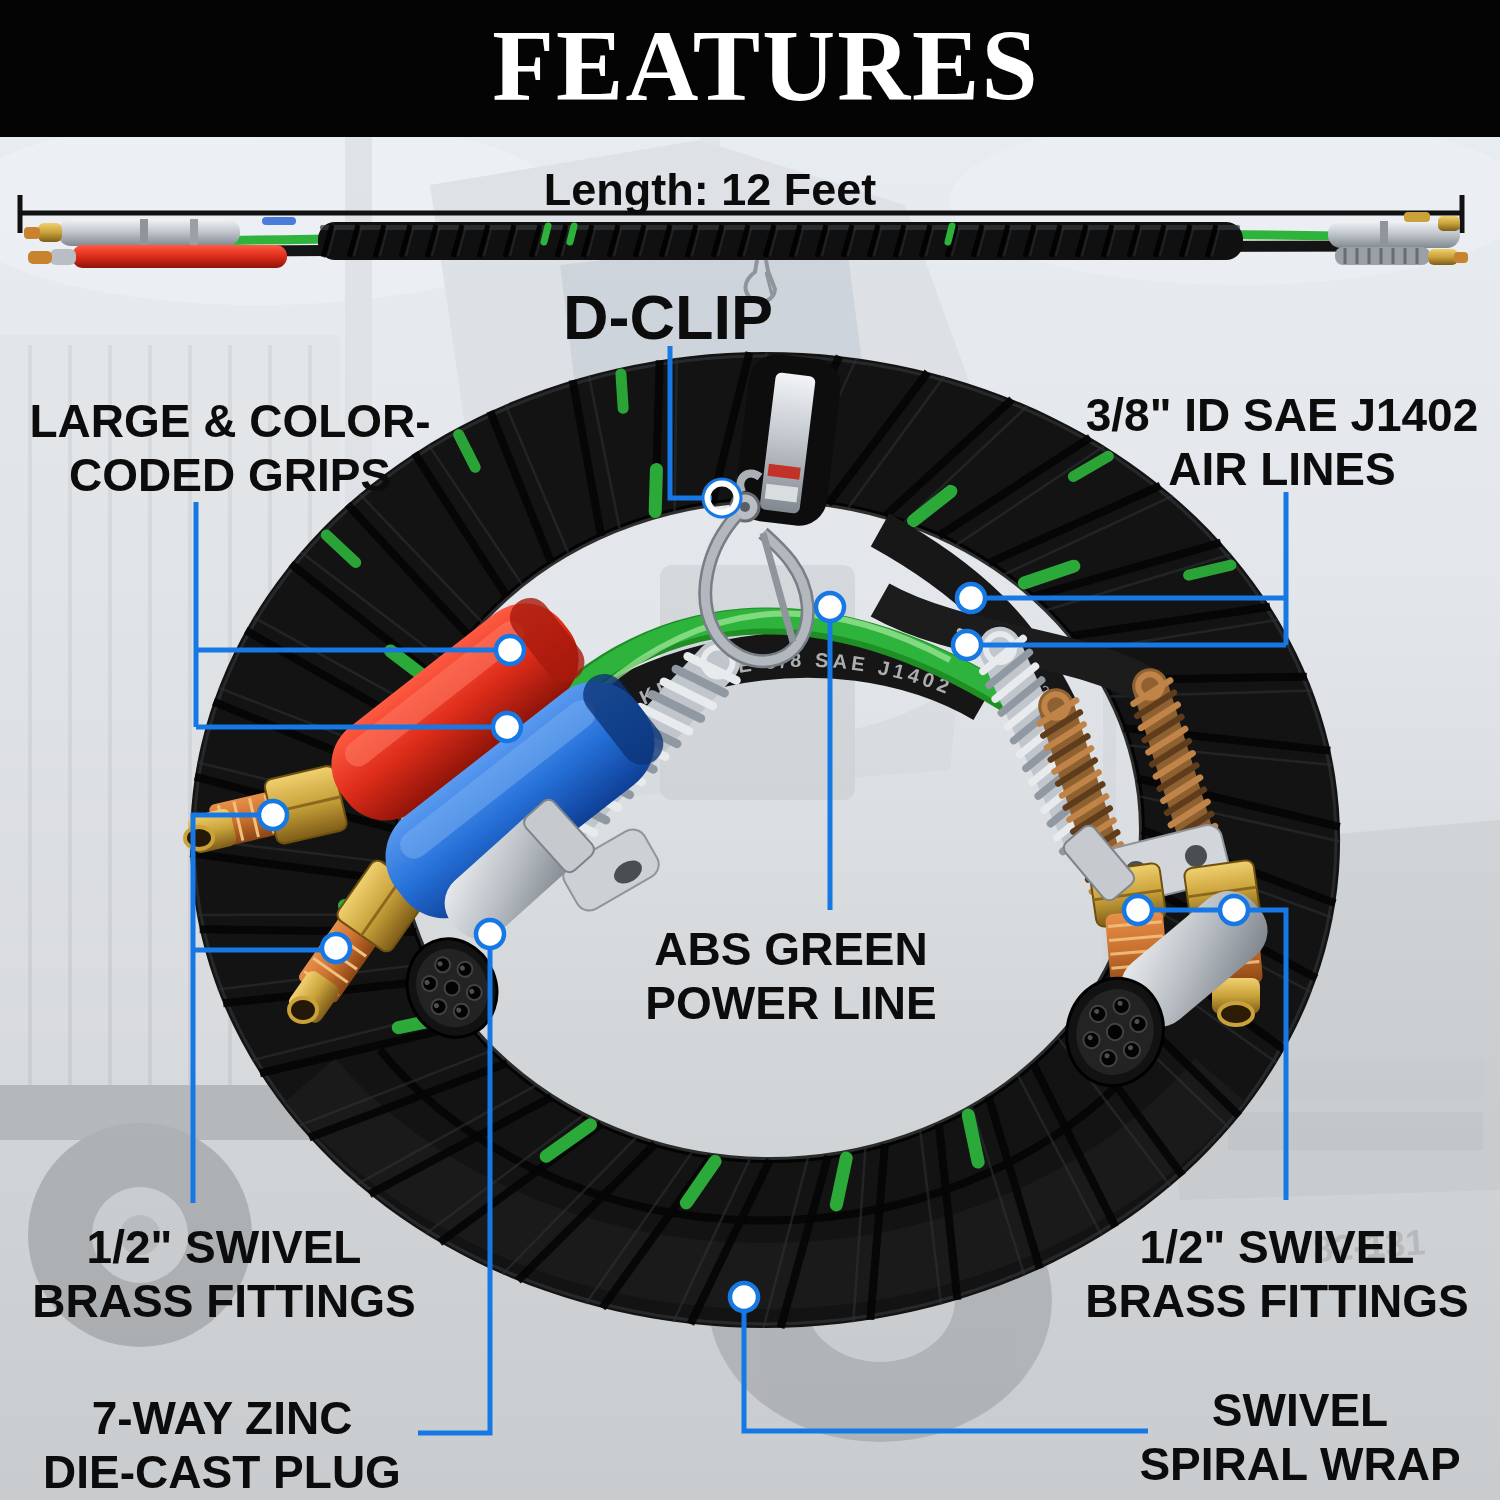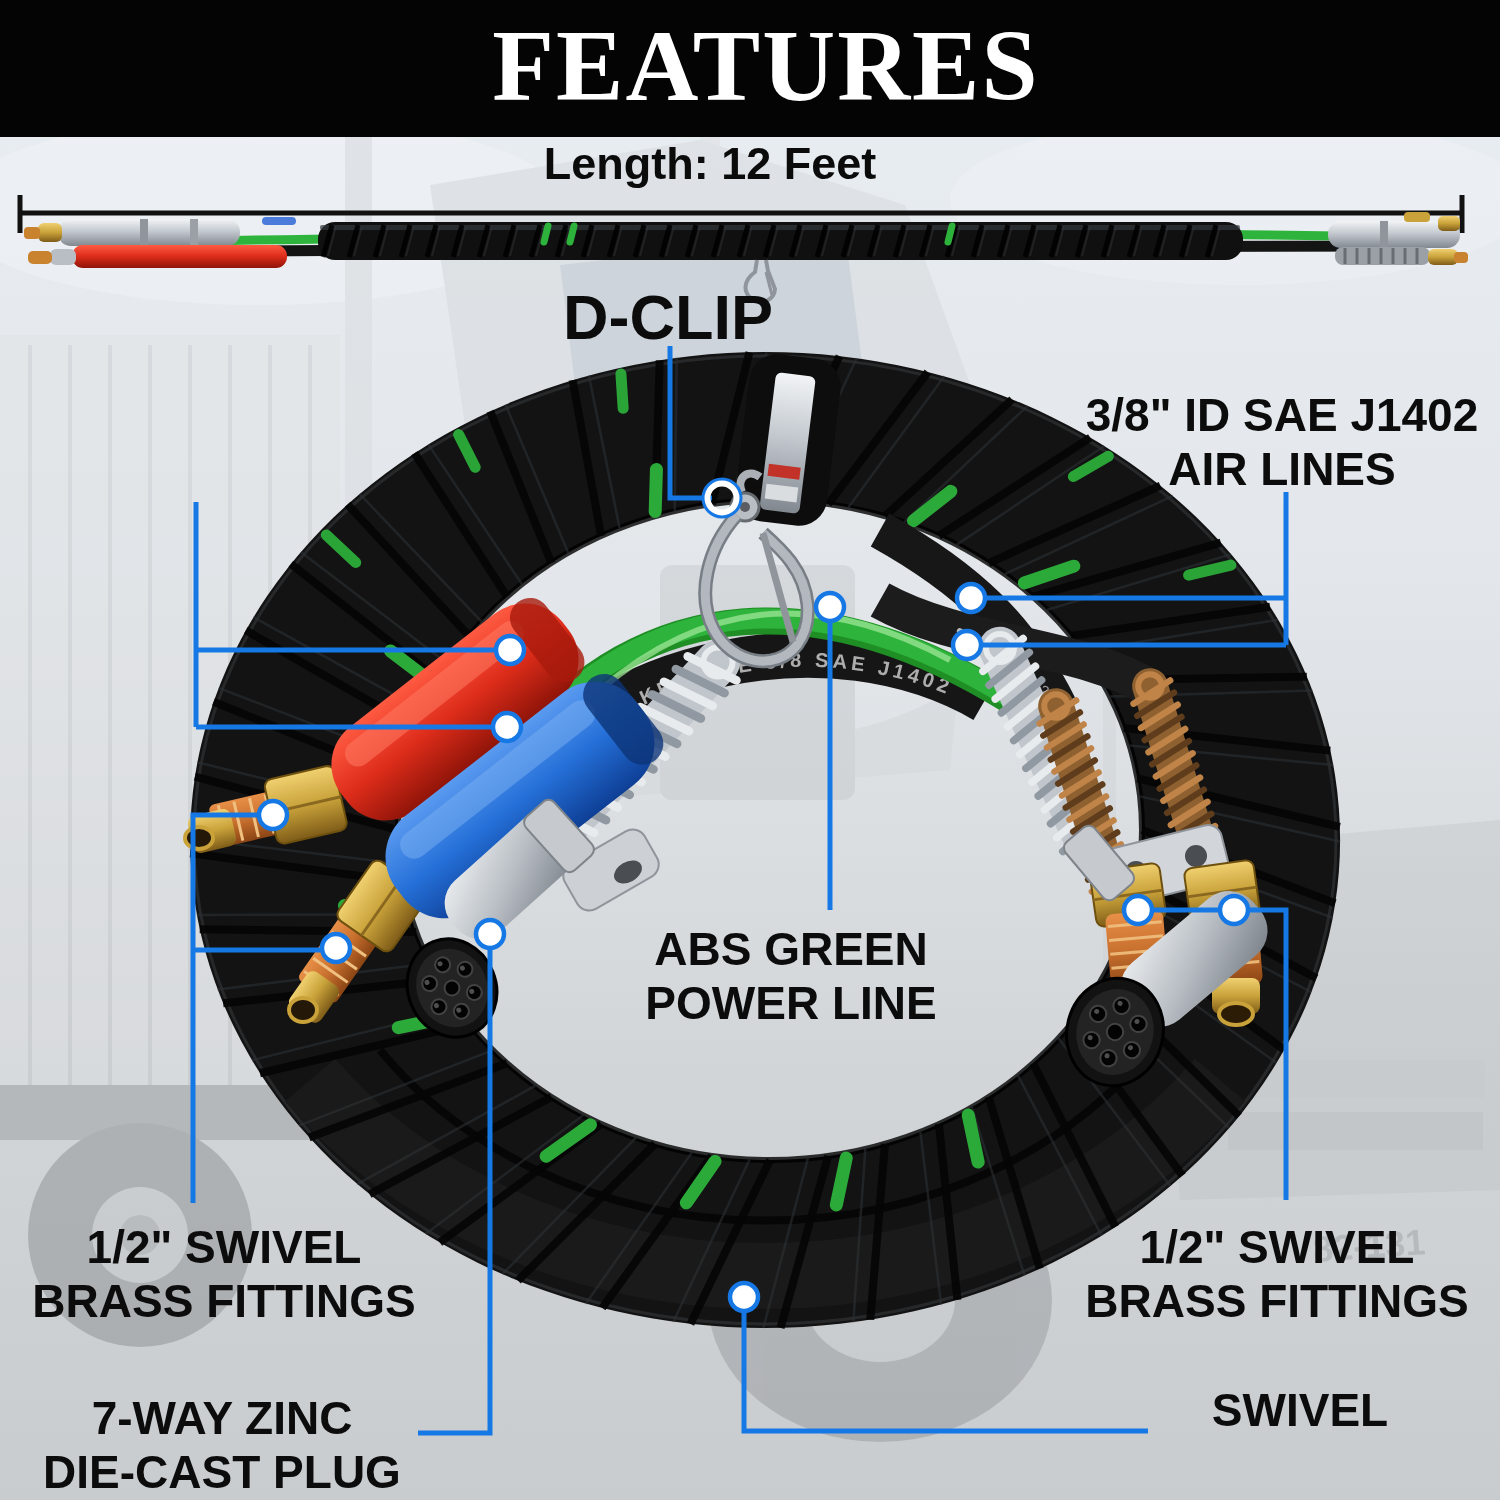--- a/index.html
+++ b/index.html
@@ -597,24 +597,28 @@
       <circle cx="1234" cy="910" r="14"></circle>
       <circle cx="744" cy="1297" r="14"></circle>
     </g>
   </g>
 </svg>
 
 <div class="banner">
   <span class="title">FEATURES</span>
 </div>
 
-<div class="len-label" style="left:710px;top:138px;">Length: 12 Feet</div>
+<div class="len-label" style="left:710px;top:164px;">Length: 12 Feet</div>
 
 <div class="callout-label dclip-label" style="left:668px;top:290px;">D-CLIP</div>
 
+<div class="callout-label" style="left:230px;top:394px;">
+  <div>LARGE &amp; COLOR-</div>
+  <div>CODED GRIPS</div>
+</div>
 
 <div class="callout-label" style="left:1282px;top:388px;">
   <div>3/8" ID SAE J1402</div>
   <div>AIR LINES</div>
 </div>
 
 <div class="callout-label" style="left:752px;top:922px;margin-left:39px;">
   <div>ABS GREEN</div>
   <div>POWER LINE</div>
 </div>
@@ -629,15 +633,16 @@
   <div>DIE-CAST PLUG</div>
 </div>
 
 <div class="callout-label" style="left:1277px;top:1220px;">
   <div>1/2" SWIVEL</div>
   <div>BRASS FITTINGS</div>
 </div>
 
 <div class="callout-label" style="left:1300px;top:1383px;">
   <div>SWIVEL</div>
+  <div>SPIRAL WRAP</div>
 </div>
 
 </div>
 
 </body></html>

